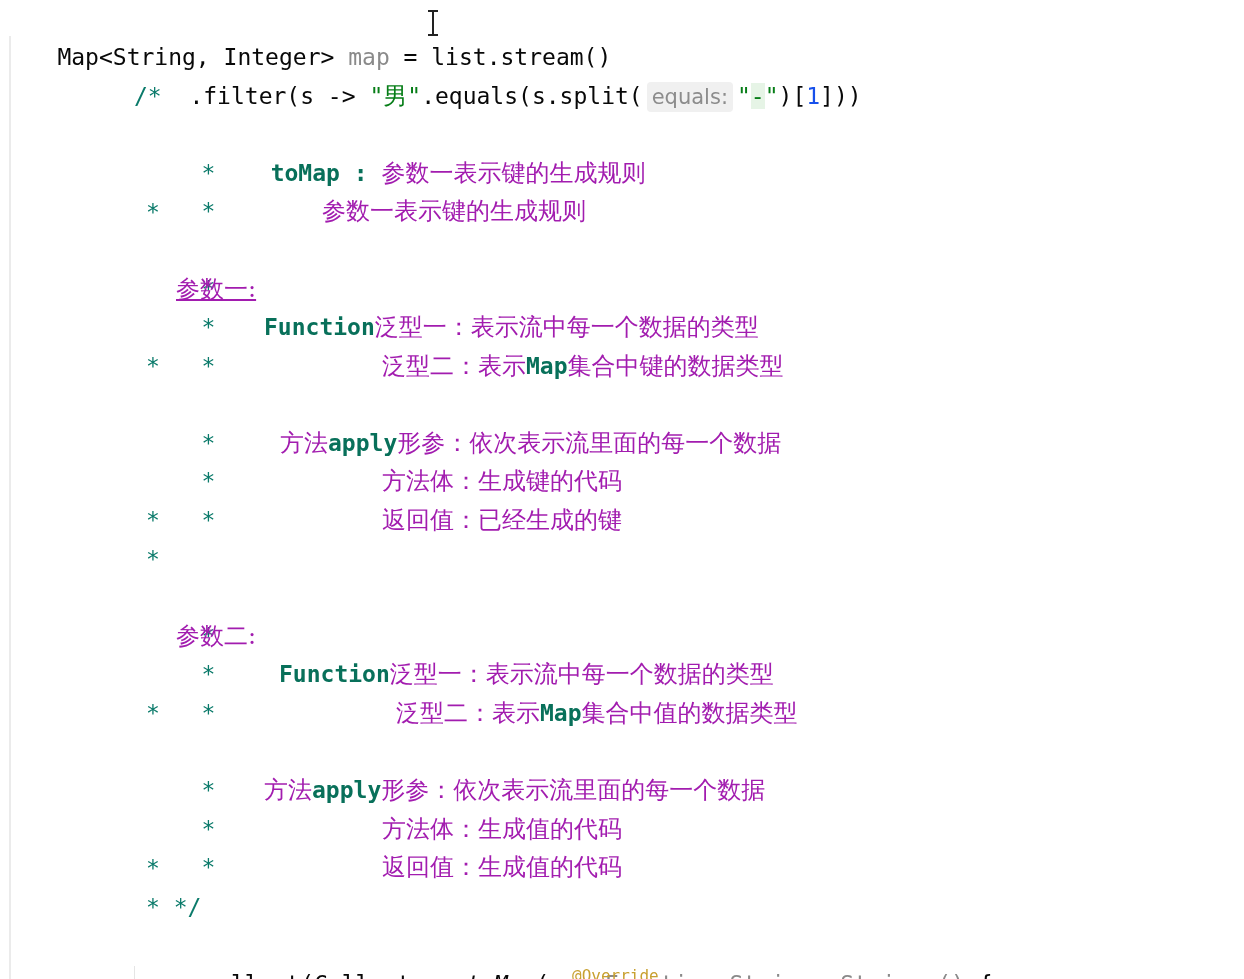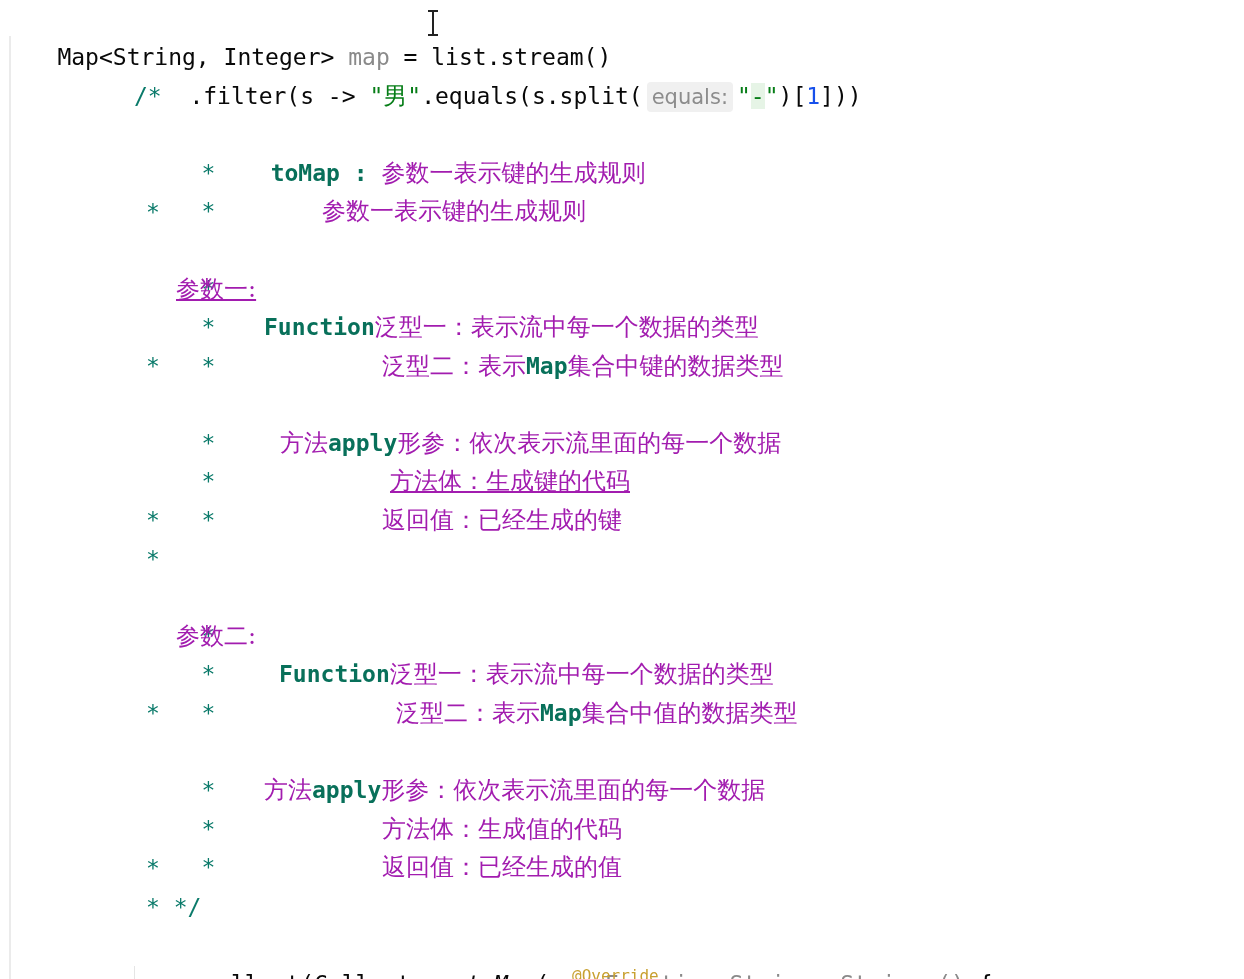--- a/index.html
+++ b/index.html
@@ -83,21 +83,21 @@
   </div>
   <div class="line" style="left:146px;top:309px;">
     <span class="cm">*</span><span style="position:absolute;left:236px;"><span class="cn">泛型二：表示</span><span class="cmono">Map</span><span class="cn">集合中键的数据类型</span></span>
   </div>
   <div class="line cm" style="left:146px;top:347px;">*</div>
 
   <div class="line" style="left:146px;top:386px;">
     <span class="cm">*</span><span style="position:absolute;left:134px;"><span class="cn">方法</span><span class="cmono">apply</span><span class="cn">形参：依次表示流里面的每一个数据</span></span>
   </div>
   <div class="line" style="left:146px;top:424px;">
-    <span class="cm">*</span><span class="cn" style="position:absolute;left:244px;text-decoration:underline;">方法体：生成键的代码</span>
+    <span class="cm">*</span><span class="cn" style="position:absolute;left:236px;">方法体：生成键的代码</span>
   </div>
   <div class="line" style="left:146px;top:463px;">
     <span class="cm">*</span><span class="cn" style="position:absolute;left:236px;text-align:right;">返回值：已经生成的键</span>
   </div>
   <div class="line cm" style="left:146px;top:501px;">*</div>
   <div class="line cm" style="left:146px;top:540px;">*</div>
 
   <div class="line" style="left:146px;top:579px;">
     <span class="cm">*</span><span class="cn" style="position:absolute;left:30px;text-align:center;">参数二:</span>
   </div>
@@ -109,21 +109,21 @@
   </div>
   <div class="line cm" style="left:146px;top:694px;">*</div>
 
   <div class="line" style="left:146px;top:733px;">
     <span class="cm">*</span><span style="position:absolute;left:118px;"><span class="cn">方法</span><span class="cmono">apply</span><span class="cn">形参：依次表示流里面的每一个数据</span></span>
   </div>
   <div class="line" style="left:146px;top:772px;">
     <span class="cm">*</span><span class="cn" style="position:absolute;left:236px;">方法体：生成值的代码</span>
   </div>
   <div class="line" style="left:146px;top:810px;">
-    <span class="cm">*</span><span class="cn" style="position:absolute;left:236px;">返回值：已经生成的值</span>
+    <span class="cm">*</span><span class="cn" style="position:absolute;left:236px;">返回值：生成值的代码</span>
   </div>
   <div class="line cm" style="left:146px;top:849px;">*</div>
   <div class="line cm" style="left:146px;top:888px;">* */</div>
 
   <div class="line" style="left:134px;top:927px;">
     <span>.collect(Collectors.</span><span class="it">toMap</span><span>(</span><span class="gray">new Function&lt;String, String&gt;()</span><span> {</span>
   </div>
 
   <div class="bottom-frag">@Override</div>
 </div>

